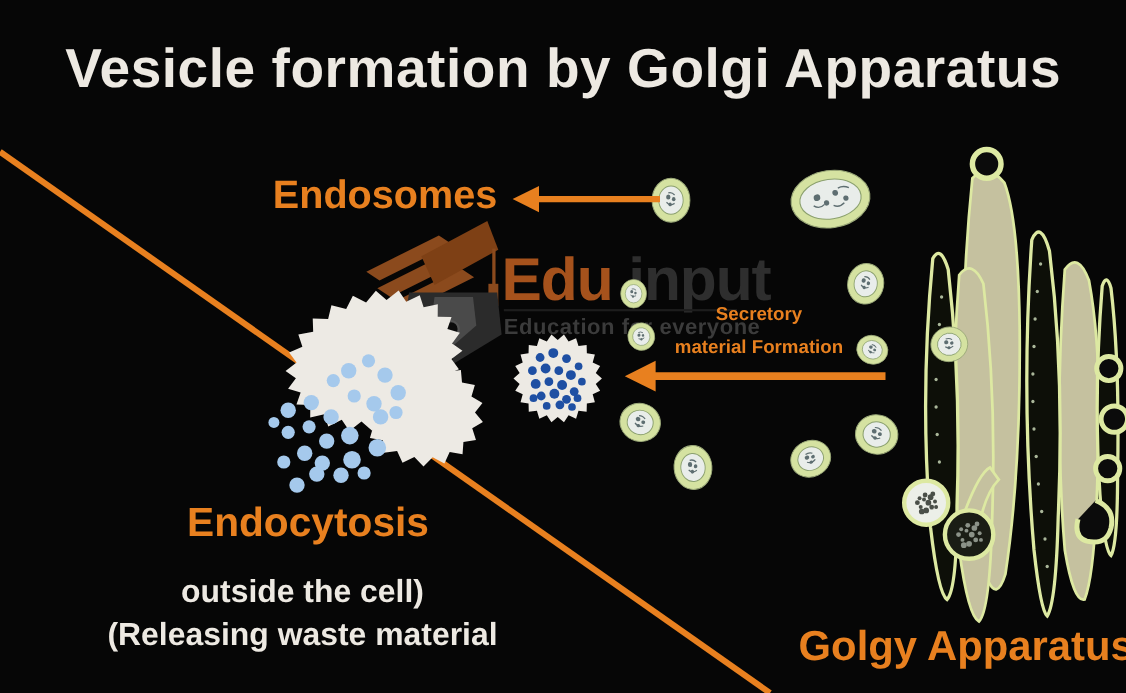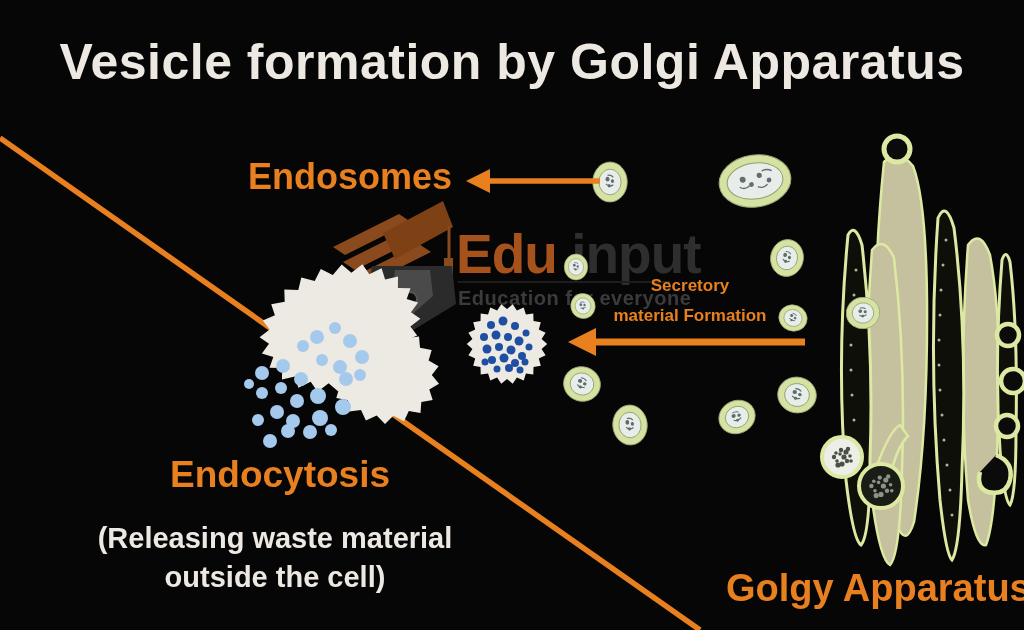--- a/index.html
+++ b/index.html
@@ -261,17 +261,17 @@
   </svg>
 
   <div class="label title">Vesicle formation by Golgi Apparatus</div>
   <div class="label endosomes">Endosomes</div>
   <div class="label secretory">
     <div>Secretory</div>
     <div>material Formation</div>
   </div>
   <div class="label endocytosis">Endocytosis</div>
   <div class="label endonote">
+    <div>outside the cell)</div>
     <div>(Releasing waste material</div>
-    <div>outside the cell)</div>
   </div>
   <div class="label golgylabel">Golgy Apparatus</div>
 </div>
 
 </body></html>

